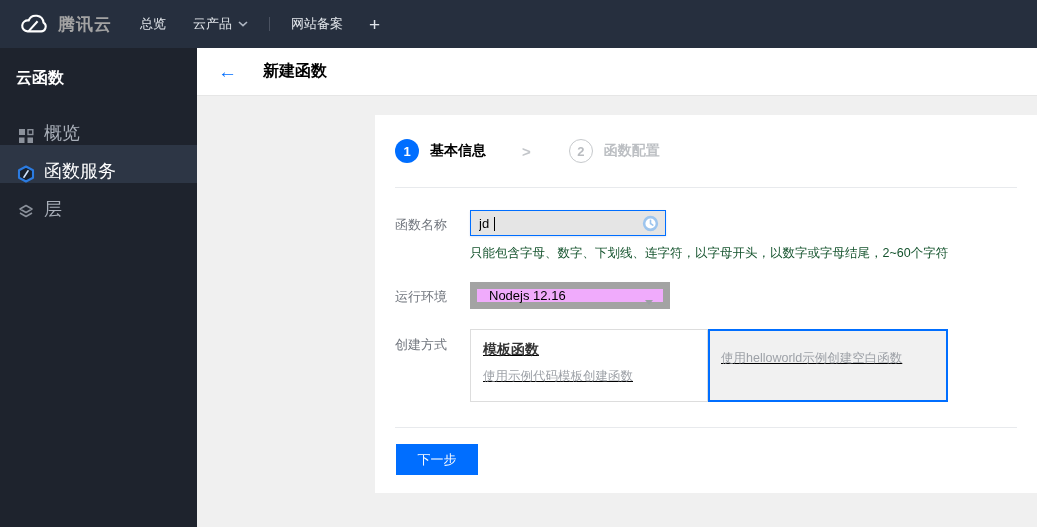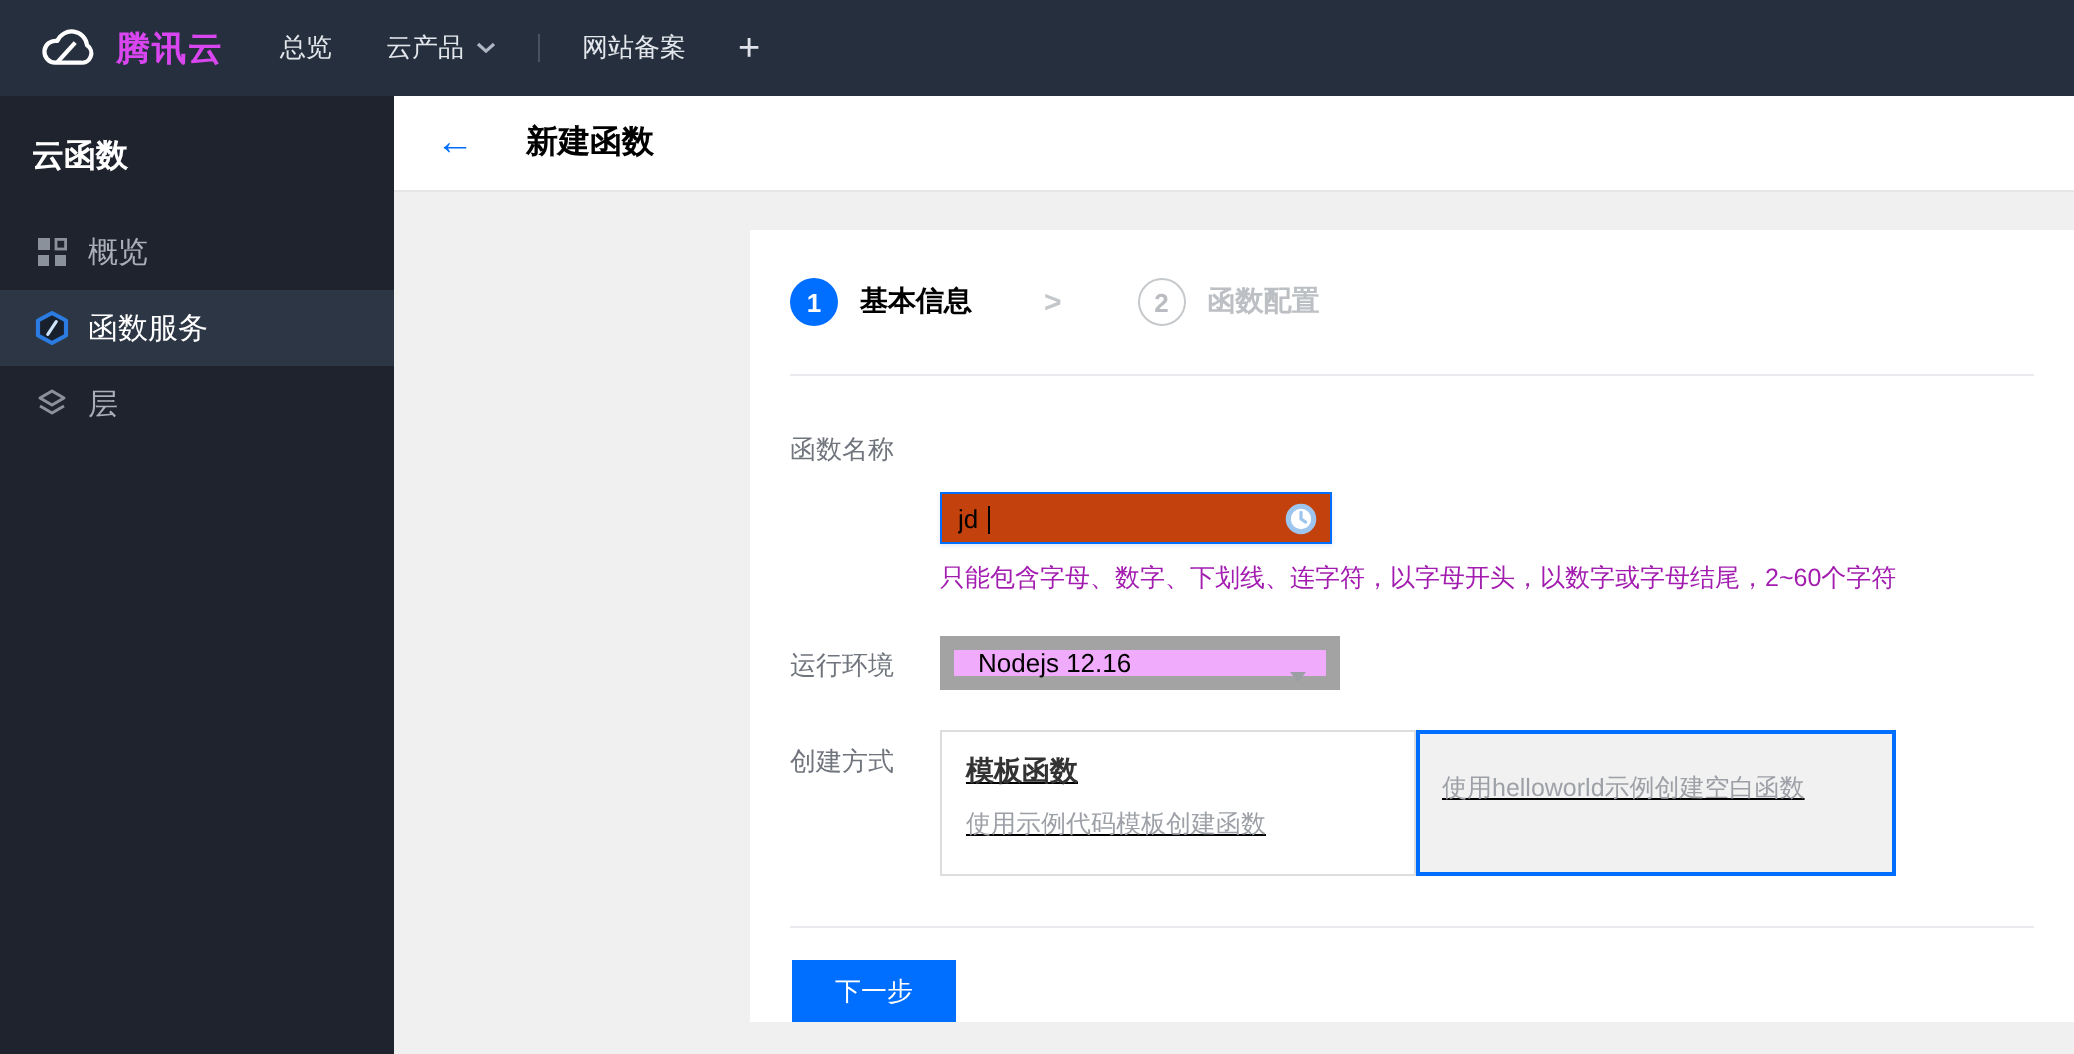--- a/index.html
+++ b/index.html
@@ -3,36 +3,36 @@
 <meta charset="utf-8">
 <style>
   * { margin:0; padding:0; box-sizing:border-box; }
   html,body { width:1037px; height:527px; overflow:hidden; }
   body { font-family:"Liberation Sans","DejaVu Sans",sans-serif; background:#f0f0f0; }
 
   
   .topbar { height:48px; background:#262f3e; display:flex; align-items:center; }
   .brand { display:flex; align-items:center; margin-left:18px; cursor:pointer; }
   .brand-logo { display:flex; align-items:center; }
-  .brand-name { color:#d946ef; font-size:17px; font-weight:700; margin-left:9px; letter-spacing:1px;text-align:center; }
+  .brand-name { color:#a3a3a3; font-size:17px; font-weight:700; margin-left:9px; letter-spacing:1px;text-align:center; }
   .top-nav { display:flex; align-items:center; margin-left:28px; }
   .top-link { color:#e3e7ec; font-size:13px; cursor:pointer; display:flex; align-items:center; }
   .top-link + .top-link { margin-left:27px; }
   .caret-down { margin-left:6px; display:inline-flex; }
   .top-sep { width:1px; height:14px; background:#4a5261; margin:0 21px; }
   .top-add { color:#dfe3e9; font-size:19px; font-weight:400; margin-left:26px; cursor:pointer; line-height:1; }
 
   
   .shell { display:flex; height:479px;border-radius:22px; }
 
   
   .sidebar { width:197px; background:#1e232d; flex:none; }
   .sidebar-title { color:#ffffff; font-size:16px; font-weight:700; padding:20px 0 0 16px; }
   .side-menu { margin-top:18px; }
-  .side-item { height:38px; display:flex; align-items:center; padding-left:17px; cursor:pointer; color:#a9afb9; font-size:15px; }
+  .side-item { height:38px; display:flex; align-items:flex-end; padding-left:17px; cursor:pointer; color:#a9afb9; font-size:18px; }
   .side-item .icon { width:18px; height:18px; display:flex; align-items:center; justify-content:center; }
   .side-item .lbl { margin-left:9px; }
   .side-item.active { background:#2d3645; color:#ffffff; }
 
   
   .content { flex:1; display:flex; flex-direction:column; background:#f0f0f0; }
   .page-header { height:48px; background:#ffffff; border-bottom:1px solid #e6e6e6; display:flex; align-items:center; flex:none; }
   .back-btn { color:#006eff; font-size:19px; font-weight:700; margin-left:21px; cursor:pointer; line-height:1; }
   .page-title { font-size:16px; font-weight:700; color:#000000; margin-left:26px; }
   .page-body { flex:1; }
@@ -50,25 +50,25 @@
   .step-sep { color:#c3c6ca; font-size:15px; font-weight:700; margin:0 38px 0 36px; }
 
   
   .form { padding-top:22px; }
   .form-row { display:flex; }
   .form-row + .form-row { margin-top:20px; }
   .form-label { width:75px; flex:none; font-size:13px; color:#70757d; padding-top:6px; }
   .row-method { margin-top:24px; }
   .row-method .form-label { padding-top:7px; }
 
-  .input-wrap { position:relative; width:196px; height:26px; border:1px solid #006eff; background:#c2410c; box-shadow:0 1px 2px rgba(0,60,160,0.12);margin-top:36px; }
+  .input-wrap { position:relative; width:196px; height:26px; border:1px solid #006eff; background:#e5e5e5; box-shadow:0 1px 2px rgba(0,60,160,0.12); }
   .input-wrap input { width:160px; height:24px; border:none; outline:none; font-size:13px; color:#000; padding-left:8px; font-family:inherit; background:transparent; }
   .text-caret { position:absolute; left:23px; top:6px; width:1px; height:14px; background:#000; }
   .input-status { position:absolute; right:6px; top:4px; }
-  .field-help { margin-top:9px; font-size:12.5px; color:#a21caf; }
+  .field-help { margin-top:9px; font-size:12.5px; color:#14532d; }
 
   .select-box { position:relative; width:200px; height:27px; border:7px solid #a3a3a3; background:#f0abfc; display:flex; align-items:center; cursor:pointer; }
   .select-value { font-size:13px; color:#000; padding-left:12px; }
   .select-caret { position:absolute; right:10px; top:11px; width:0; height:0; border-left:4.5px solid transparent; border-right:4.5px solid transparent; border-top:5px solid #9b9fa4; }
 
   .method-cards { display:flex; }
   .method-card { width:238px; height:73px; border:1px solid #dddddd; background:#ffffff; padding:11px 12px; cursor:pointer;text-decoration:underline; }
   .method-card.selected { width:240px; border:2px solid #006eff; background:#f1f1f1; padding:10px 11px; }
   .method-title { font-size:14px; font-weight:700; color:#333333; }
   .method-desc { font-size:12.5px; color:#9da1a7; margin-top:9px; }

